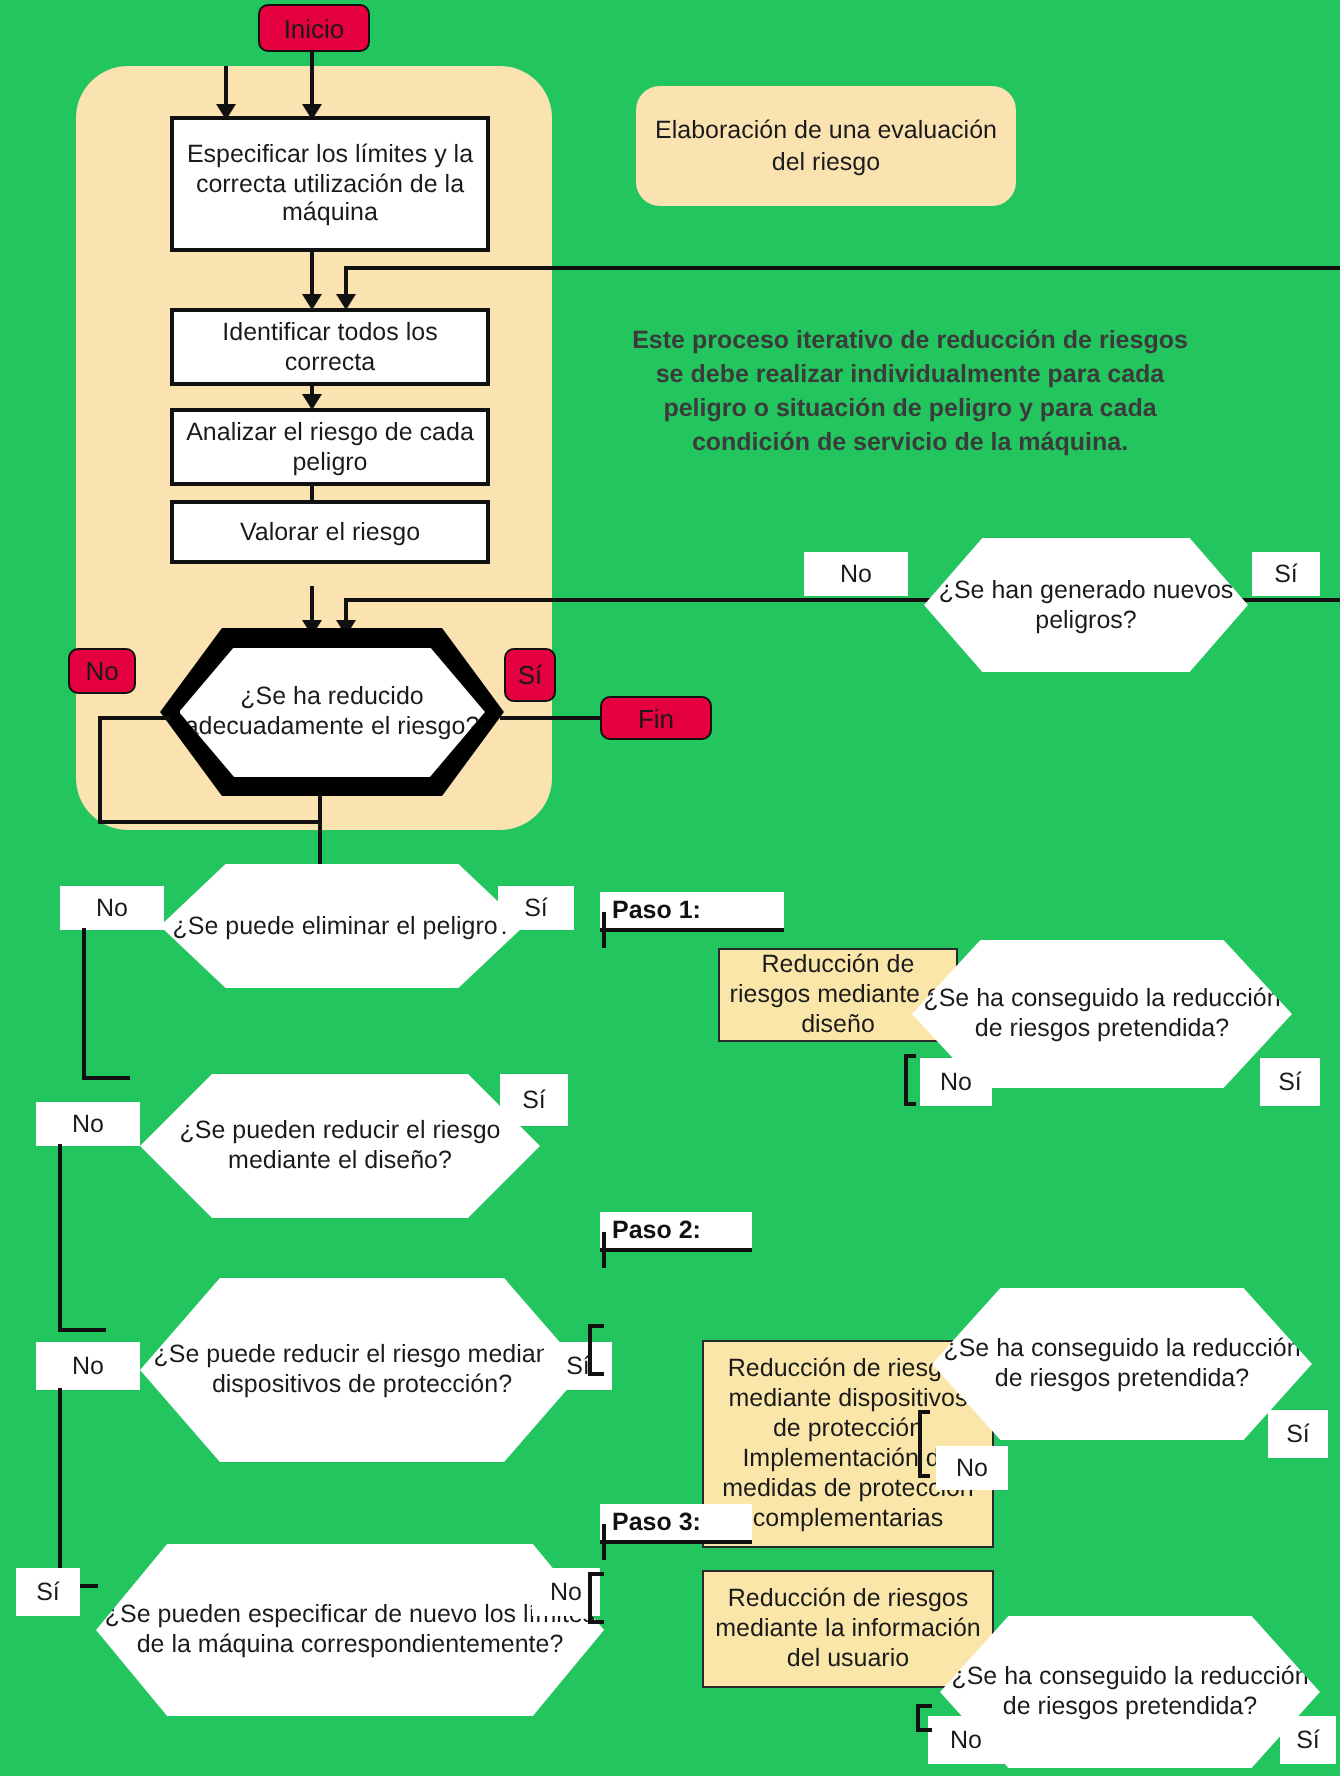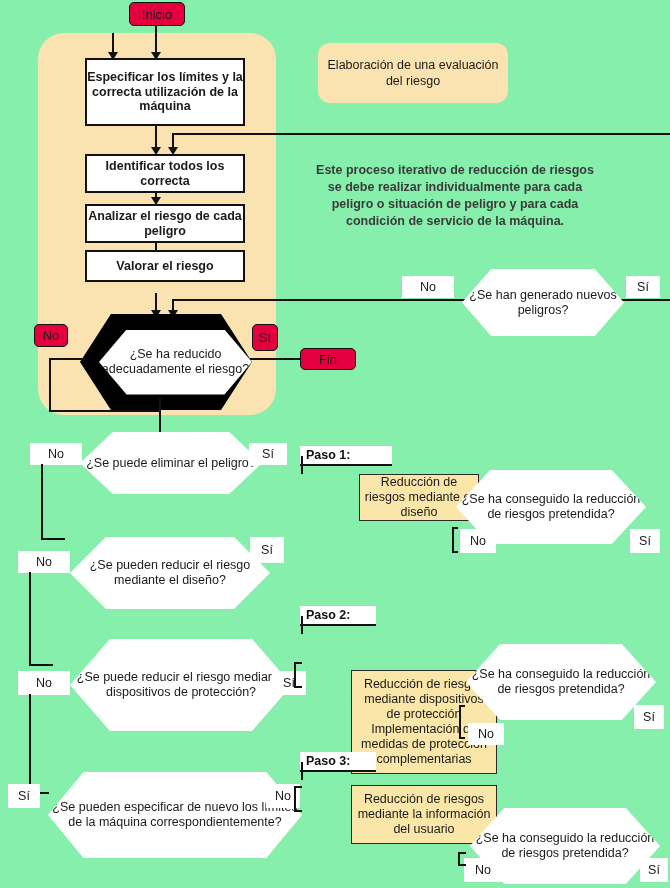--- a/index.html
+++ b/index.html
@@ -4,21 +4,21 @@
 <style>
   html, body {
     margin: 0;
     padding: 0;
     background: #000000;
   }
   #canvas {
     position: relative;
     width: 670px;
     height: 888px;
-    background: #86efac;
+    background: #22c55e;
     font-family: "Liberation Sans", sans-serif;
     overflow: hidden;
   }
 
   
   .abs { position: absolute; box-sizing: border-box; }
 
   
   .beige-panel {
     background: #FAE3B0;
@@ -29,21 +29,20 @@
   .proc-box {
     background: #FFFFFF;
     border: 2px solid #111111;
     color: #1a1a1a;
     font-size: 12.5px;
     line-height: 14.5px;
     display: flex;
     align-items: center;
     justify-content: center;
     text-align: center;
-    font-weight: bold;
   }
 
   
   .pill {
     background: #E4003E;
     border: 1.5px solid #111111;
     border-radius: 5px;
     color: #1a1a1a;
     font-size: 13px;
     display: flex;
@@ -202,21 +201,21 @@
   <div class="abs proc-box" style="left:85px; top:250px; width:160px; height:32px;">
     <span>Valorar el riesgo</span>
   </div>
 
   <div class="abs line-v" style="left:155px; top:293px; height:22px;"></div>
   <div class="abs arrow-down" style="left:151px; top:310px;"></div>
   <div class="abs line-h" style="left:172px; top:299px; width:500px;"></div>
   <div class="abs line-v" style="left:172px; top:299px; height:16px;"></div>
   <div class="abs arrow-down" style="left:168px; top:310px;"></div>
 
-  <div class="abs hex-thick-wrap" style="left:80px; top:314px; width:172px; height:96px;justify-content:flex-end;">
+  <div class="abs hex-thick-wrap" style="left:80px; top:314px; width:172px; height:84px;">
     <div class="hex-inner-white" style="width:153px; height:65px;">
       <span>¿Se ha reducido adecuadamente el riesgo?</span>
     </div>
   </div>
   <div class="abs pill" style="left:34px; top:324px; width:34px; height:23px;">
     <span>No</span>
   </div>
   <div class="abs pill" style="left:252px; top:324px; width:26px; height:27px;">
     <span>Sí</span>
   </div>

